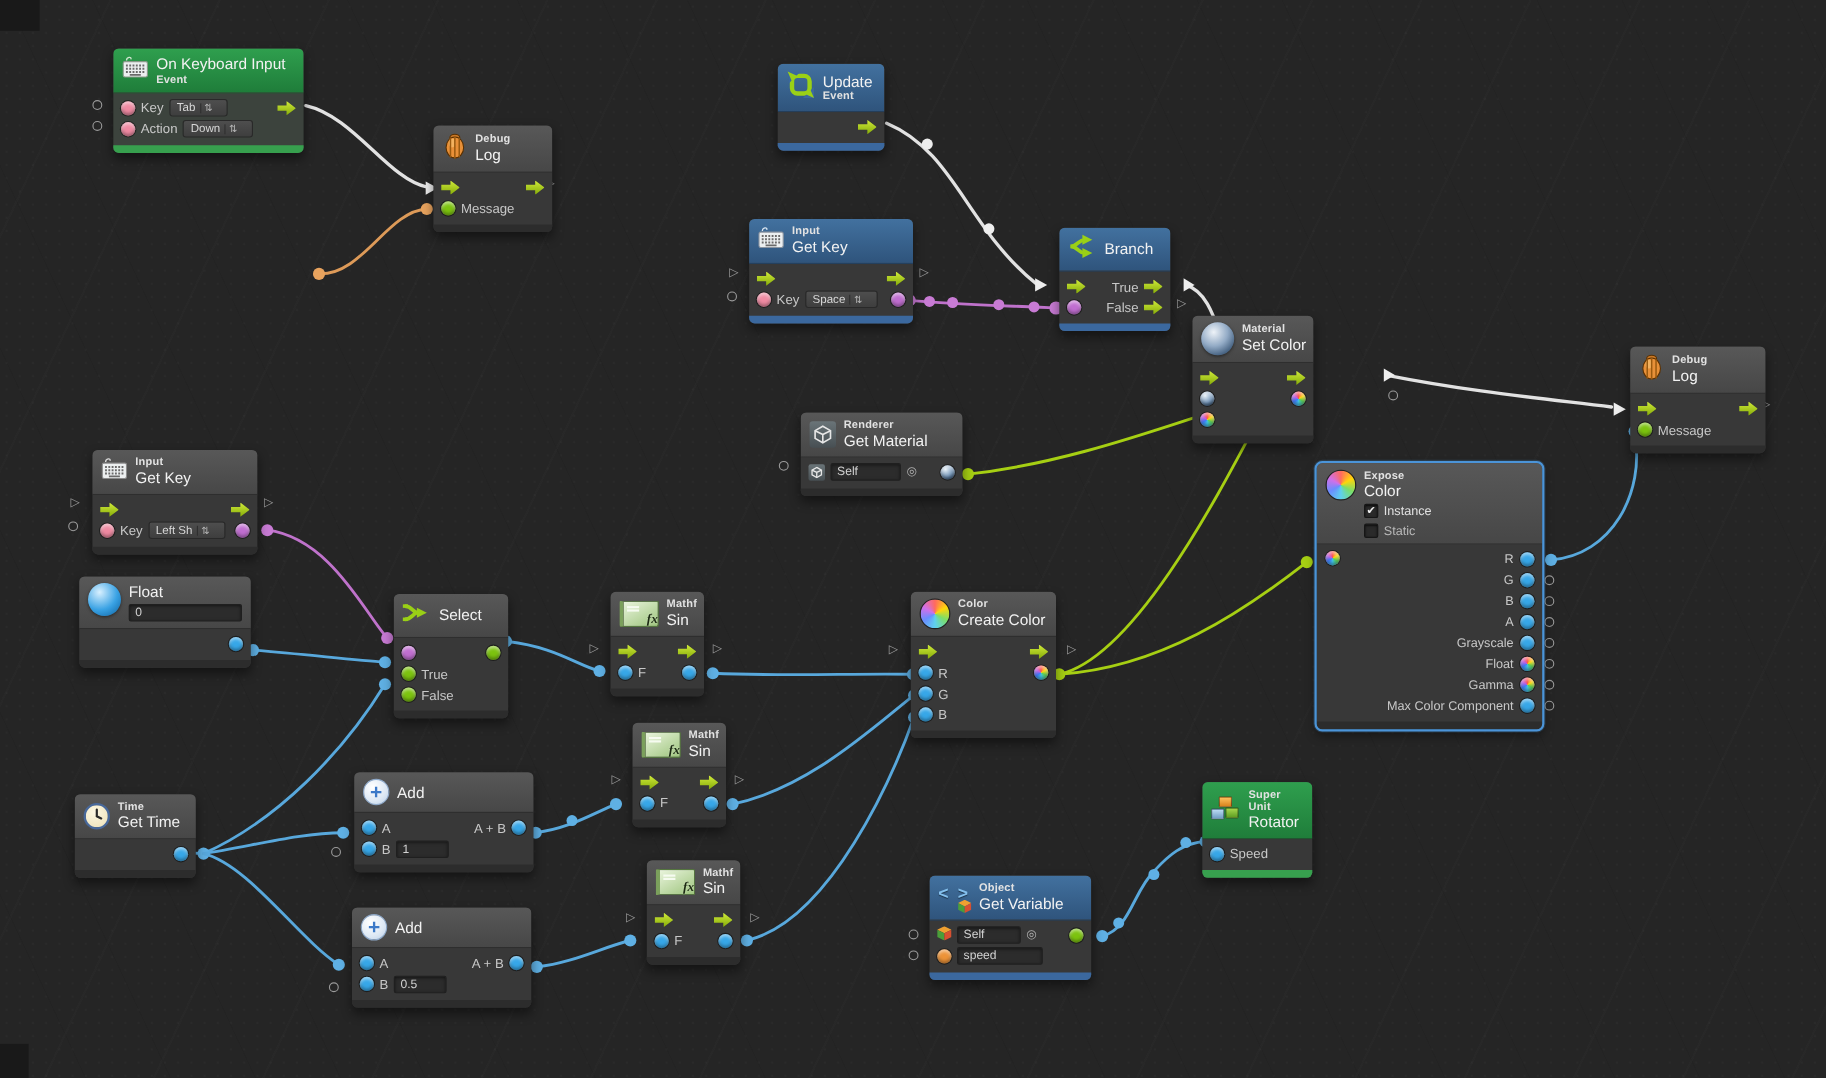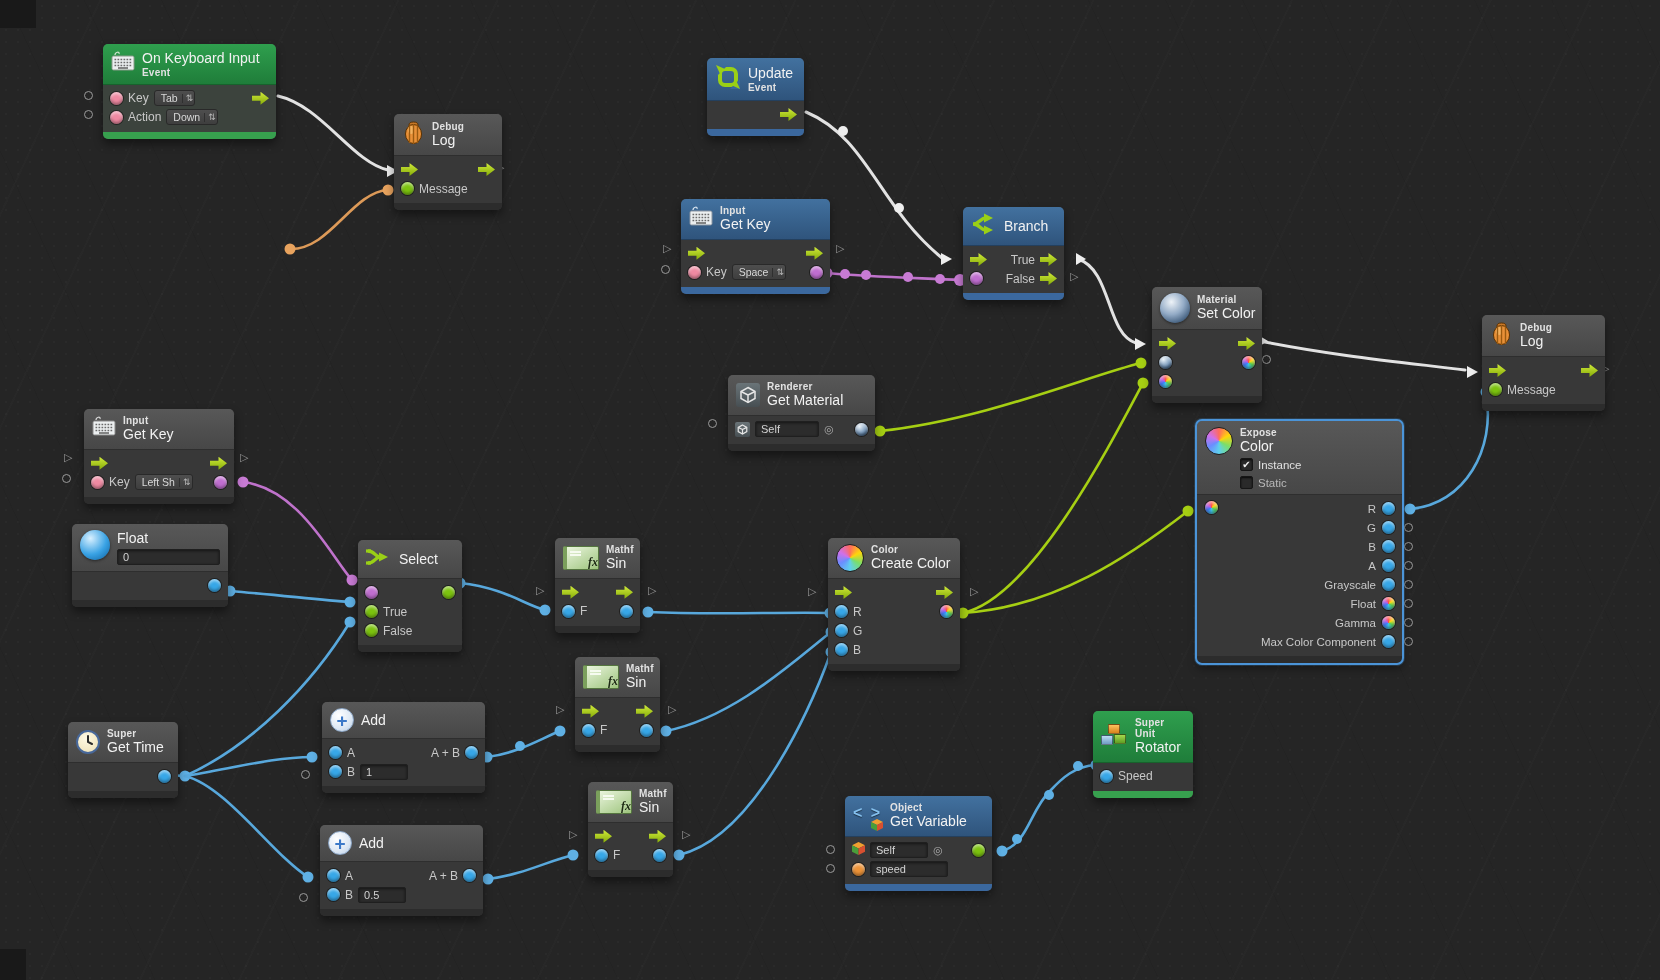--- a/index.html
+++ b/index.html
@@ -40,21 +40,21 @@
   .ball{flex:none;border-radius:50%;box-shadow:0 1px 3px rgba(0,0,0,.5)}
   .ball.orange{background:radial-gradient(circle at 35% 28%,#ffe0b0,#f49a2e 55%,#a85808)}
   .ball.blue{background:radial-gradient(circle at 35% 28%,#d8f0ff,#39a2e4 55%,#0c5f9e)}
   .ball.mat{background:radial-gradient(circle at 38% 30%,#eef3f8,#93abc6 45%,#4a6685 75%,#2b4763)}
   .big{width:30px;height:30px}
   .wheelic{flex:none;width:28px;height:28px;border-radius:50%;border:1px solid #202020;
     background:conic-gradient(from 0deg,#ff6a5e,#ffd60a,#7ade6a,#5fd0ee,#6a8dff,#d070ea,#ff6a5e)}
   .fieldbox{display:inline-flex;align-items:center;height:16px;padding:0 5px;background:#2c2c2c;
     border:1px solid #1f1f1f;border-radius:2px;box-shadow:inset 0 1px 3px rgba(0,0,0,.55);
     font-size:11px;color:#d2d2d2;white-space:nowrap}
-  .dropdown{display:inline-flex;align-items:center;gap:4px;height:16px;padding:0 1px 0 6px;
+  .dropdown{display:inline-flex;align-items:center;gap:4px;height:16px;padding:0 13px 0 6px;
     background:linear-gradient(#4e4e4e,#3e3e3e);border:1px solid #292929;border-radius:3px;
     font-size:10.5px;color:#d8d8d8;white-space:nowrap}
   .step{font-size:9px;color:#b8b8b8;border-left:1px solid #2f2f2f;padding-left:3px;line-height:1}
   .cbrow{display:flex;align-items:center;gap:5px;height:16px;font-size:11.5px;color:#e0e0e0;margin-top:2px}
   .cb{flex:none;width:13px;height:13px;background:#2a2a2a;border:1px solid #161616;border-radius:2px;
     box-shadow:inset 0 1px 2px rgba(0,0,0,.8);display:flex;align-items:center;justify-content:center;
     color:#f0f0f0;font-size:10px;line-height:1}
   .cb.off{color:transparent}
   .book{position:relative;flex:none;width:36px;height:24px;background:linear-gradient(150deg,#e9f4dc,#9dc47c);
     border:1px solid #55763f;border-left:4px solid #7ba05c;border-radius:2px}
@@ -344,21 +344,21 @@
         </div>
       <div class="row">
           <span class="dot purple"></span>
           <span class="right">False</span>
           <span class="arr"></span>
         </div>
     </div>
     <div class="ftr blue"></div>
   </div>
 
-  <div class="node" style="left:1152px;top:287px;width:110px">
+  <div class="node" style="left:1084px;top:287px;width:110px">
     <div class="hdr">
       <span class="ball mat big"></span>
       <div>
         <div class="cat">Material</div>
         <div class="ttl">Set Color</div>
       </div>
     </div>
     <div class="body">
       <div class="row">
           <span class="arr"></span>
@@ -666,21 +666,21 @@
   </div>
 
   <div class="node" style="left:68px;top:722px;width:110px">
     <div class="hdr">
       <span class="clock">
           <svg width="20" height="20" viewBox="0 0 20 20" style="position:absolute;left:0;top:0">
             <path d="M10 4 V10 L14 12" stroke="#2a2a2a" stroke-width="2" fill="none" stroke-linecap="round"></path>
           </svg>
         </span>
       <div>
-        <div class="cat">Super</div>
+        <div class="cat">Time</div>
         <div class="ttl">Get Time</div>
       </div>
     </div>
     <div class="body">
       <div class="row">
           <span class="dot blue right"></span>
         </div>
     </div>
     <div class="ftr"></div>
   </div>

